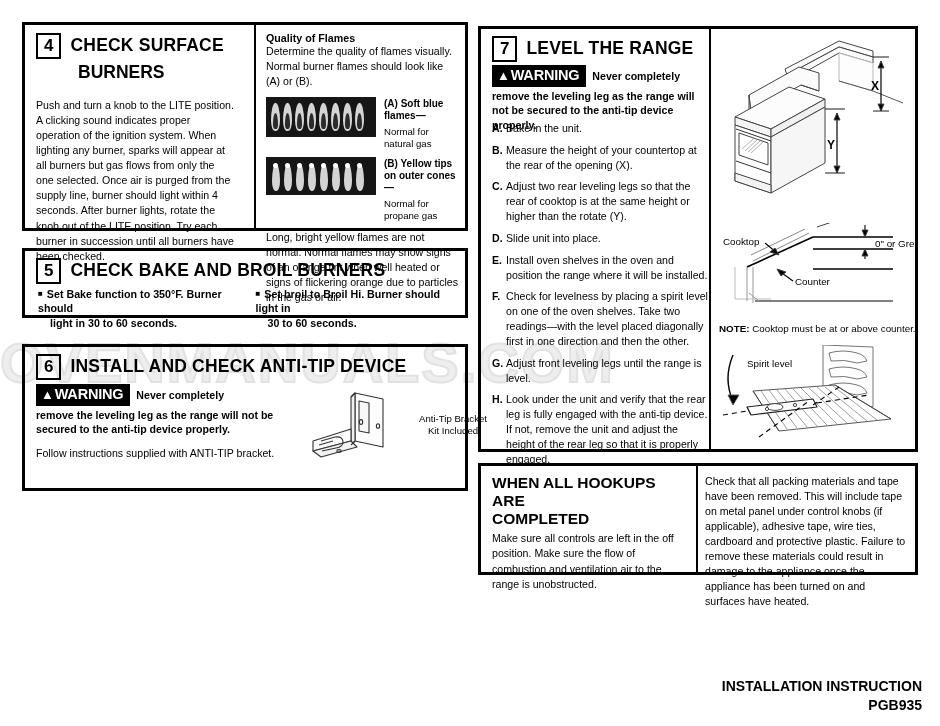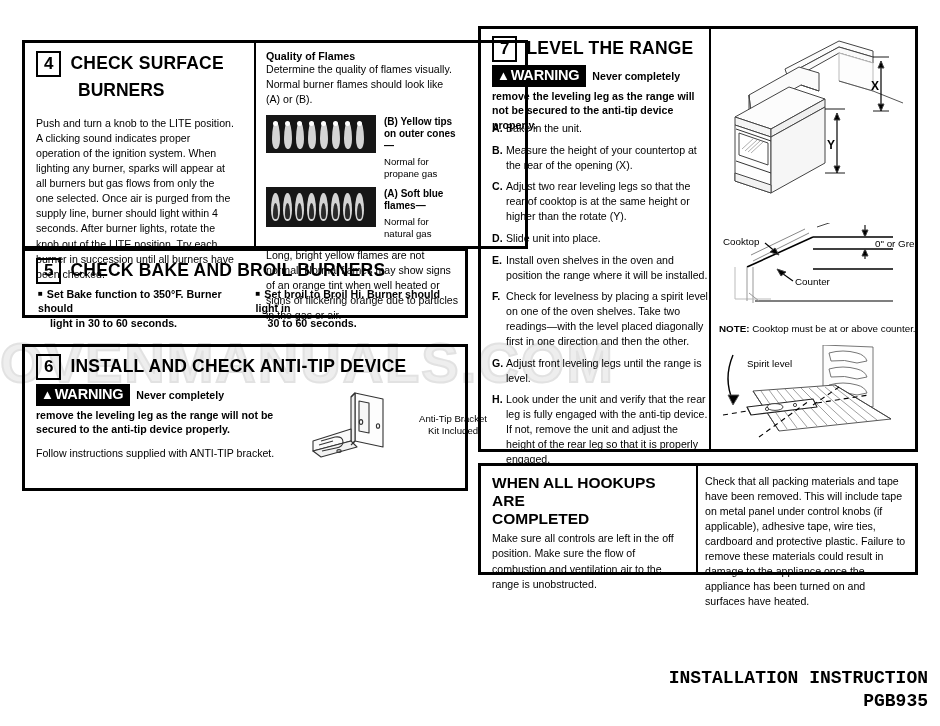--- a/index.html
+++ b/index.html
@@ -37,21 +37,21 @@
 
   .panel {
     position: absolute;
     border: 3px solid #000;
     background: transparent;
     box-sizing: border-box;
     z-index: 10;
   }
 
   
-  #panel-4  { left: 22px;  top: 40px;  width: 506px; height: 209px; }
+  #panel-4  { left: 22px;  top: 22px;  width: 446px; height: 209px; }
   #panel-5  { left: 22px;  top: 248px; width: 446px; height: 70px;  }
   #panel-6  { left: 22px;  top: 344px; width: 446px; height: 147px; }
   #panel-7  { left: 478px; top: 26px;  width: 440px; height: 426px; }
   #panel-hookups { left: 478px; top: 463px; width: 440px; height: 112px; }
 
   
   .step-num {
     display: inline-block;
     border: 2px solid #000;
     font-size: 17px;
@@ -199,28 +199,27 @@
     width: 0; height: 106px; border-left: 2px solid #000;
   }
   #hk-right {
     position: absolute; left: 224px; top: 8px; width: 202px;
     font-size: 10.6px; line-height: 1.42;
   }
 
   
   #footer {
     position: absolute;
-    right: 12px;
+    right: 18px;
     bottom: 12px;
     text-align: right;
-    font-size: 18px;
+    font-size: 14px;
     font-weight: bold;
     line-height: 1.32;
     z-index: 10;
-    font-family: Liberation Mono, monospace;
   }
 </style>
 </head>
 <body>
 
 <div id="watermark">OVENMANUALS.COM</div>
 
 <div class="panel" id="panel-4">
 
   <div id="p4-left">
@@ -229,20 +228,46 @@
     </div>
     <div id="p4-title2">BURNERS</div>
     <div id="p4-body">Push and turn a knob to the LITE position. A clicking sound indicates proper operation of the ignition system. When lighting any burner, sparks will appear at all burners but gas flows from only the one selected. Once air is purged from the supply line, burner should light within 4 seconds. After burner lights, rotate the knob out of the LITE position. Try each burner in succession until all burners have been checked.</div>
   </div>
 
   <div id="p4-divider"></div>
 
   <div id="p4-right">
     <div class="qof-title">Quality of Flames</div>
     <div class="qof-intro">Determine the quality of flames visually. Normal burner flames should look like (A) or (B).</div>
+
+    <div class="flame-row">
+      <div class="flame-box b1">
+
+        <div class="flame" style="left:5px;  top:6px; width:9px; height:28px;"></div>
+        <div class="flame inner" style="left:7px;  top:16px; width:5px; height:16px;"></div>
+        <div class="flame" style="left:17px; top:6px; width:9px; height:28px;"></div>
+        <div class="flame inner" style="left:19px; top:16px; width:5px; height:16px;"></div>
+        <div class="flame" style="left:29px; top:6px; width:9px; height:28px;"></div>
+        <div class="flame inner" style="left:31px; top:16px; width:5px; height:16px;"></div>
+        <div class="flame" style="left:41px; top:6px; width:9px; height:28px;"></div>
+        <div class="flame inner" style="left:43px; top:16px; width:5px; height:16px;"></div>
+        <div class="flame" style="left:53px; top:6px; width:9px; height:28px;"></div>
+        <div class="flame inner" style="left:55px; top:16px; width:5px; height:16px;"></div>
+        <div class="flame" style="left:65px; top:6px; width:9px; height:28px;"></div>
+        <div class="flame inner" style="left:67px; top:16px; width:5px; height:16px;"></div>
+        <div class="flame" style="left:77px; top:6px; width:9px; height:28px;"></div>
+        <div class="flame inner" style="left:79px; top:16px; width:5px; height:16px;"></div>
+        <div class="flame" style="left:89px; top:6px; width:9px; height:28px;"></div>
+        <div class="flame inner" style="left:91px; top:16px; width:5px; height:16px;"></div>
+      </div>
+      <div class="flame-caption">
+        <div class="fc-bold">(A) Soft blue flames—</div>
+        <div class="fc-sub">Normal for natural gas</div>
+      </div>
+    </div>
 
     <div class="flame-row">
       <div class="flame-box b2">
         <div class="flame" style="left:6px;  top:7px; width:8px; height:27px;"></div>
         <div class="flame tip" style="left:7px;  top:6px; width:5px; height:5px;"></div>
         <div class="flame" style="left:18px; top:7px; width:8px; height:27px;"></div>
         <div class="flame tip" style="left:19px; top:6px; width:5px; height:5px;"></div>
         <div class="flame" style="left:30px; top:7px; width:8px; height:27px;"></div>
         <div class="flame tip" style="left:31px; top:6px; width:5px; height:5px;"></div>
         <div class="flame" style="left:42px; top:7px; width:8px; height:27px;"></div>
@@ -255,46 +280,20 @@
         <div class="flame tip" style="left:79px; top:6px; width:5px; height:5px;"></div>
         <div class="flame" style="left:90px; top:7px; width:8px; height:27px;"></div>
         <div class="flame tip" style="left:91px; top:6px; width:5px; height:5px;"></div>
       </div>
       <div class="flame-caption">
         <div class="fc-bold">(B) Yellow tips on outer cones—</div>
         <div class="fc-sub">Normal for propane gas</div>
       </div>
     </div>
 
-    <div class="flame-row">
-      <div class="flame-box b1">
-
-        <div class="flame" style="left:5px;  top:6px; width:9px; height:28px;"></div>
-        <div class="flame inner" style="left:7px;  top:16px; width:5px; height:16px;"></div>
-        <div class="flame" style="left:17px; top:6px; width:9px; height:28px;"></div>
-        <div class="flame inner" style="left:19px; top:16px; width:5px; height:16px;"></div>
-        <div class="flame" style="left:29px; top:6px; width:9px; height:28px;"></div>
-        <div class="flame inner" style="left:31px; top:16px; width:5px; height:16px;"></div>
-        <div class="flame" style="left:41px; top:6px; width:9px; height:28px;"></div>
-        <div class="flame inner" style="left:43px; top:16px; width:5px; height:16px;"></div>
-        <div class="flame" style="left:53px; top:6px; width:9px; height:28px;"></div>
-        <div class="flame inner" style="left:55px; top:16px; width:5px; height:16px;"></div>
-        <div class="flame" style="left:65px; top:6px; width:9px; height:28px;"></div>
-        <div class="flame inner" style="left:67px; top:16px; width:5px; height:16px;"></div>
-        <div class="flame" style="left:77px; top:6px; width:9px; height:28px;"></div>
-        <div class="flame inner" style="left:79px; top:16px; width:5px; height:16px;"></div>
-        <div class="flame" style="left:89px; top:6px; width:9px; height:28px;"></div>
-        <div class="flame inner" style="left:91px; top:16px; width:5px; height:16px;"></div>
-      </div>
-      <div class="flame-caption">
-        <div class="fc-bold">(A) Soft blue flames—</div>
-        <div class="fc-sub">Normal for natural gas</div>
-      </div>
-    </div>
-
     <div id="p4-outro">Long, bright yellow flames are not normal. Normal flames may show signs of an orange tint when well heated or signs of flickering orange due to particles in the gas or air.</div>
   </div>
 </div>
 
 <div class="panel" id="panel-5">
   <div id="p5-head">
     <span class="step-num">5</span><span class="step-title">CHECK BAKE AND BROIL BURNERS</span>
   </div>
   <div id="p5-cols">
     <div class="p5-col">

